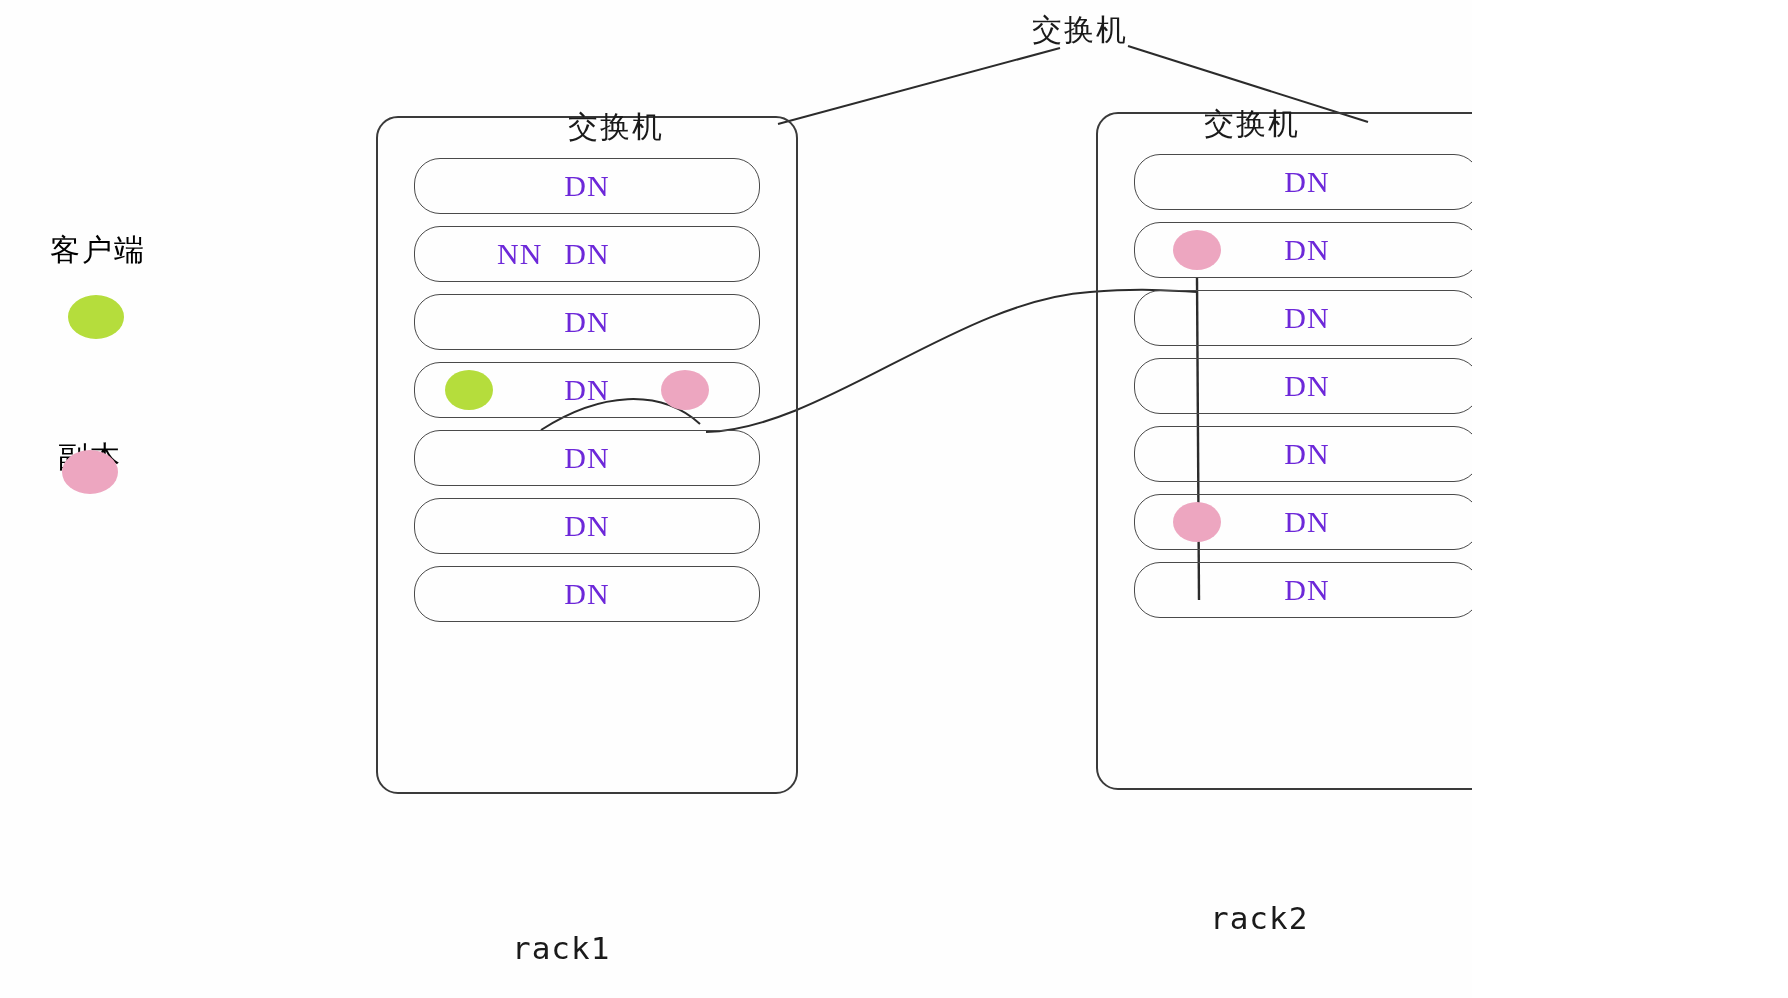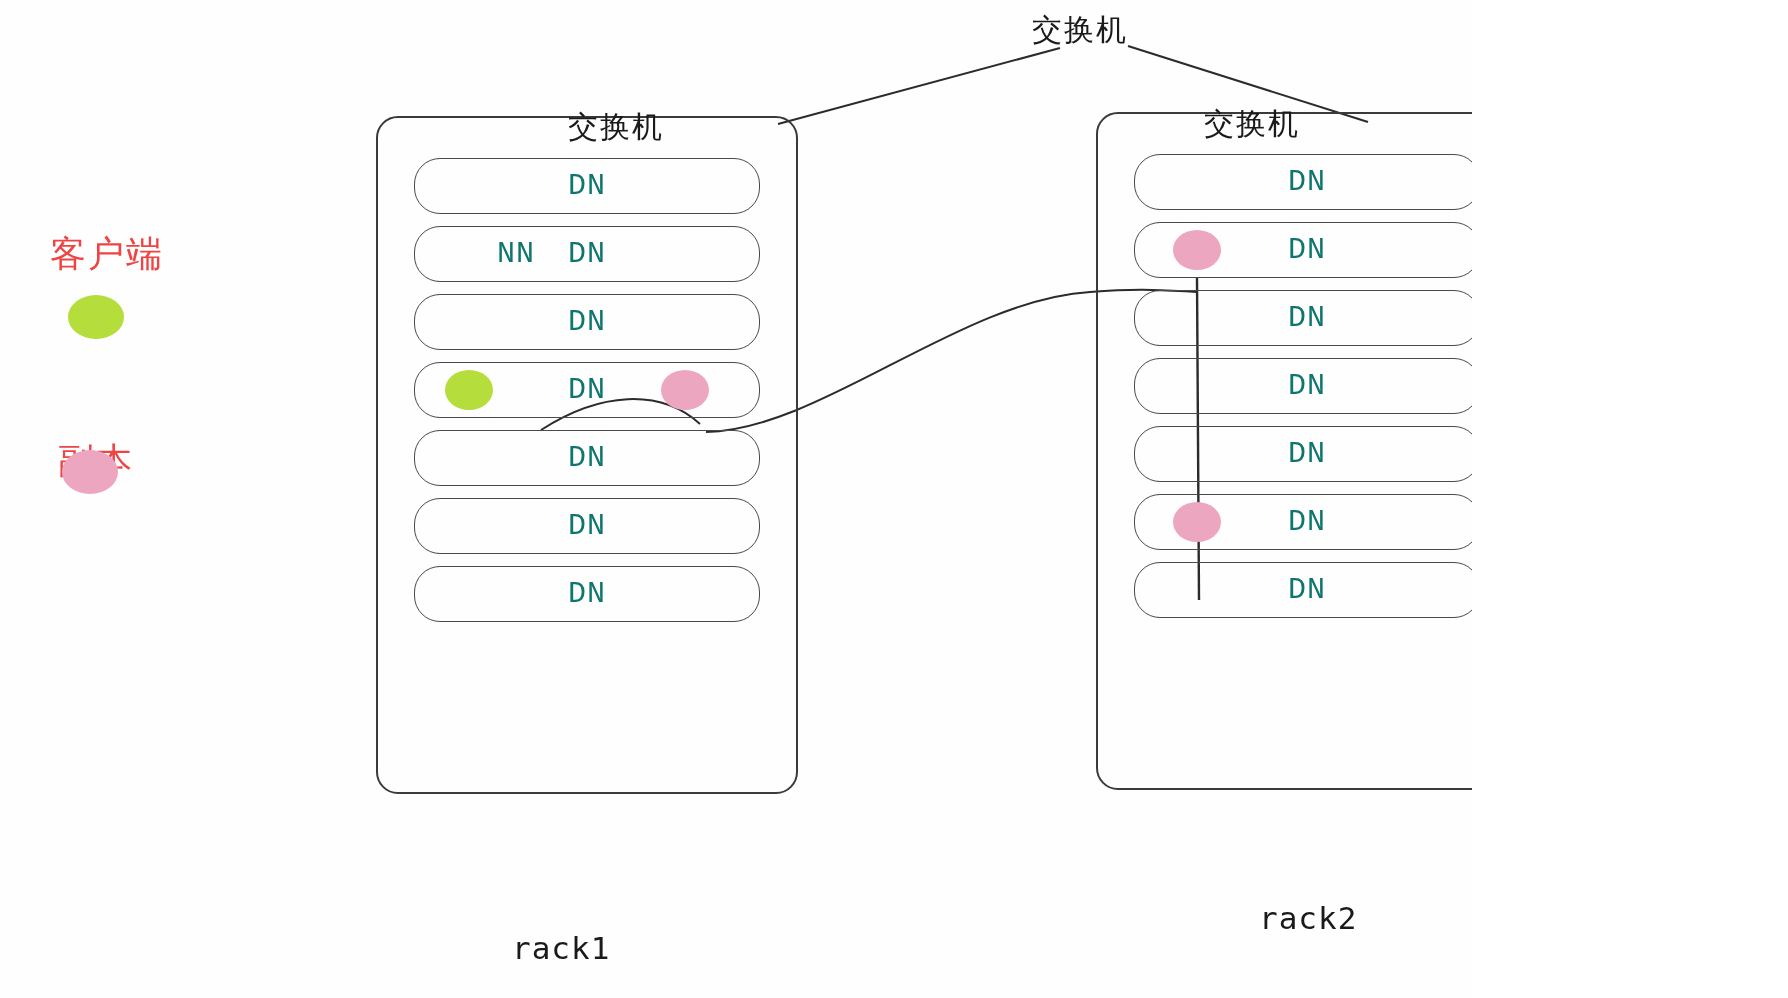--- a/index.html
+++ b/index.html
@@ -23,22 +23,22 @@
     top: 0;
     width: 1788px;
     height: 998px;
     pointer-events: none;
   }
 
   
   .legend-label {
     position: absolute;
     font-family: "DejaVu Sans", "Liberation Sans", sans-serif;
-    font-size: 36px;
-    color: #ef4444;
+    font-size: 30px;
+    color: #000000;
     white-space: nowrap;
     letter-spacing: 2px;
   }
   .legend-dot {
     position: absolute;
     width: 56px;
     height: 44px;
     border-radius: 50%;
   }
 
@@ -71,24 +71,23 @@
     position: absolute;
     border: 1.6px solid #4a4a4a;
     border-radius: 26px;
     background: transparent;
   }
   .node-label {
     position: absolute;
     top: 50%;
     transform: translateY(-50%);
     font-size: 30px;
-    color: #0f766e;
+    color: #6d28d9;
     letter-spacing: 1px;
     white-space: nowrap;
-    font-family: Liberation Mono, monospace;
   }
   .node-label.center {
     left: 50%;
     transform: translate(-50%, -50%);
   }
   .node-label.nn {
     left: 82px;
   }
 
   
@@ -163,21 +162,21 @@
       <div class="node" style="left: 414px; top: 498px; width: 344px; height: 54px;">
         <span class="node-label center">DN</span>
       </div>
       <div class="node" style="left: 414px; top: 566px; width: 344px; height: 54px;">
         <span class="node-label center">DN</span>
       </div>
     </div>
 
   <div class="rack" id="rack2-box" style="left:1096px; top:112px; width:418px; height:674px;"></div>
   <div class="rack-title" style="left:1204px; top:104px;">交换机</div>
-  <div class="rack-footer" style="left:1259px; top:900px;">rack2</div>
+  <div class="rack-footer" style="left:1210px; top:900px;">rack2</div>
 
   <div id="rack2-nodes">
       <div class="node" style="left: 1134px; top: 154px; width: 344px; height: 54px;">
         <span class="node-label center">DN</span>
       </div>
       <div class="node" style="left: 1134px; top: 222px; width: 344px; height: 54px;">
         <span class="node-label center">DN</span>
         <span class="marker" style="background: rgb(237, 166, 192); left: 38px;"></span>
       </div>
       <div class="node" style="left: 1134px; top: 290px; width: 344px; height: 54px;">

